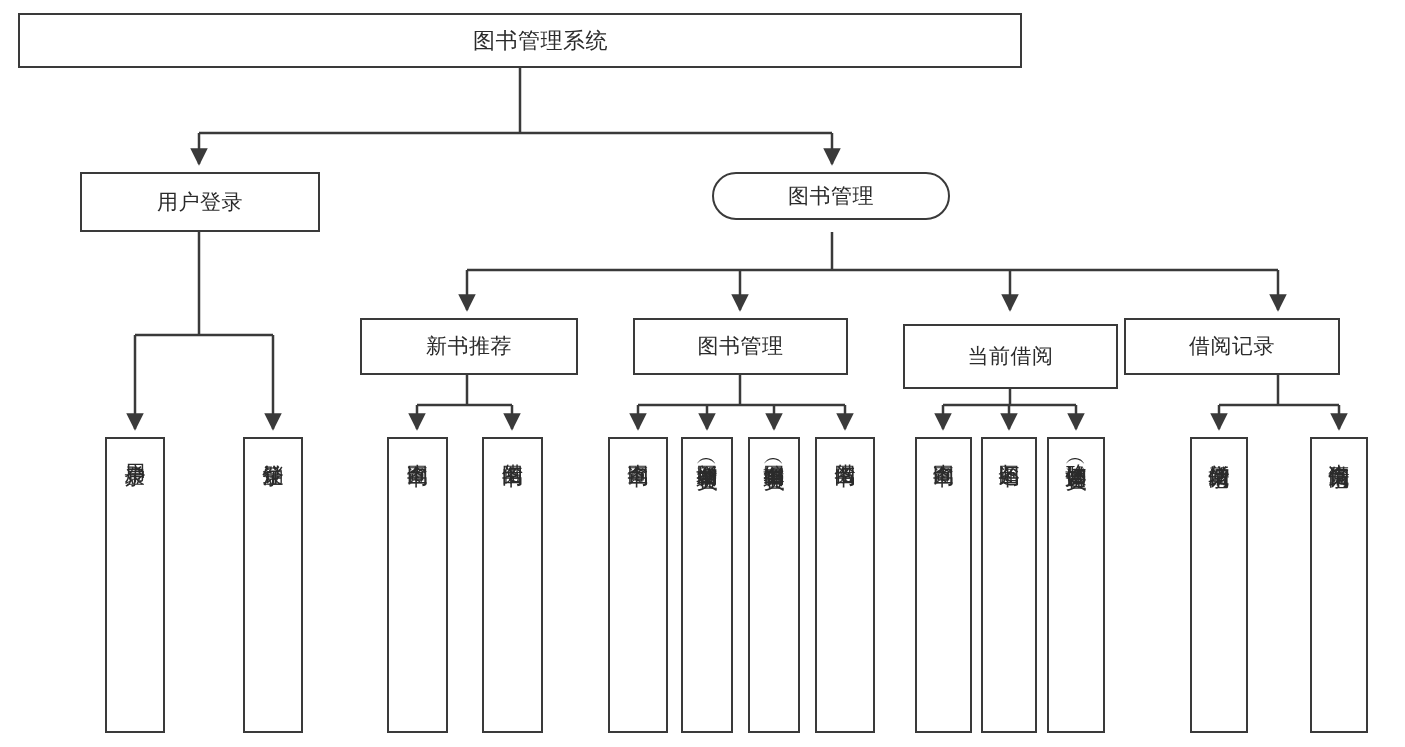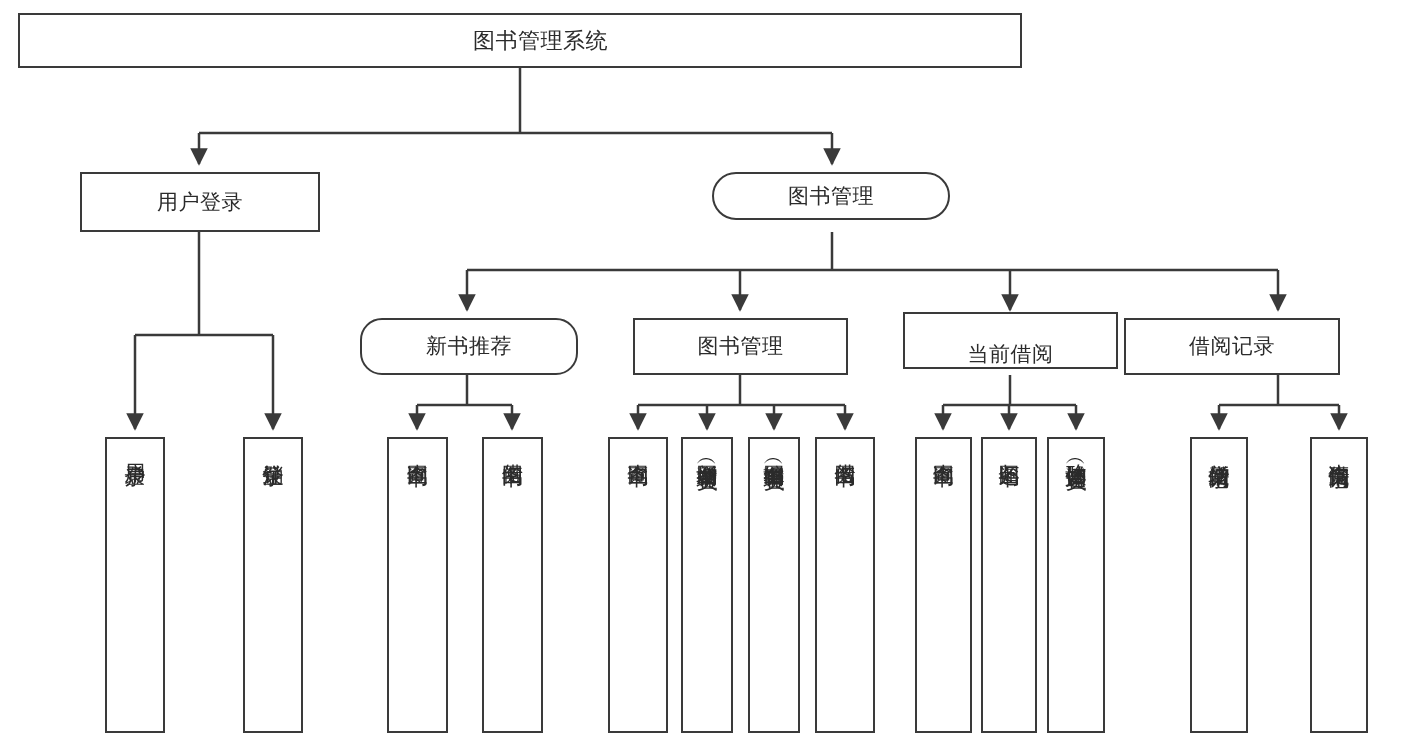--- a/index.html
+++ b/index.html
@@ -132,27 +132,27 @@
     <span class="label">图书管理系统</span>
   </div>
 
   <div class="node h" style="left:80px; top:172px; width:240px; height:60px;">
     <span class="label">用户登录</span>
   </div>
   <div class="node h" style="left:712px; top:172px; width:238px; height:48px;border-radius:28px;">
     <span class="label">图书管理</span>
   </div>
 
-  <div class="node h" style="left:360px; top:318px; width:218px; height:57px;border-radius:22px;">
+  <div class="node h" style="left:360px; top:318px; width:218px; height:57px;">
     <span class="label">新书推荐</span>
   </div>
   <div class="node h" style="left:633px; top:318px; width:215px; height:57px;">
     <span class="label">图书管理</span>
   </div>
-  <div class="node h" style="left:903px; top:312px; width:215px; height:57px;align-items:flex-end;">
+  <div class="node h" style="left:903px; top:324px; width:215px; height:65px;">
     <span class="label">当前借阅</span>
   </div>
   <div class="node h" style="left:1124px; top:318px; width:216px; height:57px;">
     <span class="label">借阅记录</span>
   </div>
 
   <div class="node v" style="left:105px; top:437px; width:60px; height:296px;">
     <span class="label">用户登录</span>
   </div>
   <div class="node v" style="left:243px; top:437px; width:60px; height:296px;">

